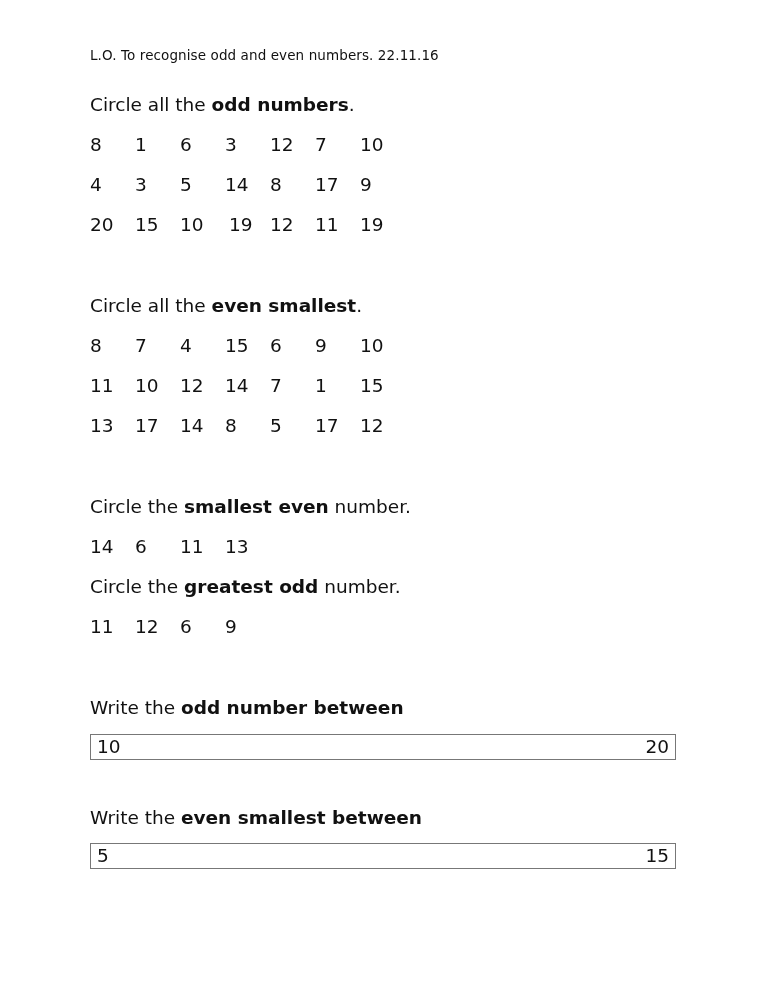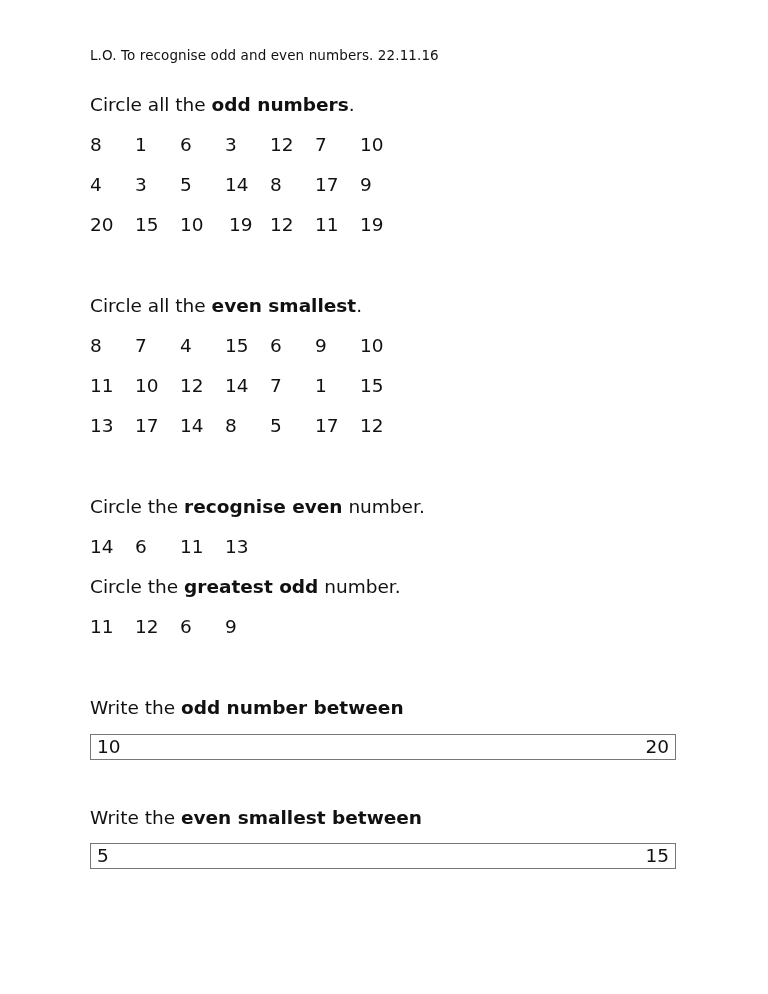--- a/index.html
+++ b/index.html
@@ -85,21 +85,21 @@
     <span class="cell" style="left:90px">13</span>
     <span class="cell" style="left:135px">17</span>
     <span class="cell" style="left:180px">14</span>
     <span class="cell" style="left:225px">8</span>
     <span class="cell" style="left:270px">5</span>
     <span class="cell" style="left:315px">17</span>
     <span class="cell" style="left:360px">12</span>
   </div>
 </div>
 
-<div class="instr" style="top:496px"><span>Circle the </span><b>recognise even</b><span> number.</span></div>
+<div class="instr" style="top:496px"><span>Circle the </span><b>smallest even</b><span> number.</span></div>
 <div class="row" style="top:536px">
   <span class="cell" style="left:90px">14</span>
   <span class="cell" style="left:135px">6</span>
   <span class="cell" style="left:180px">11</span>
   <span class="cell" style="left:225px">13</span>
 </div>
 
 <div class="instr" style="top:576px"><span>Circle the </span><b>greatest odd</b><span> number.</span></div>
 <div class="row" style="top:616px">
   <span class="cell" style="left:90px">11</span>

